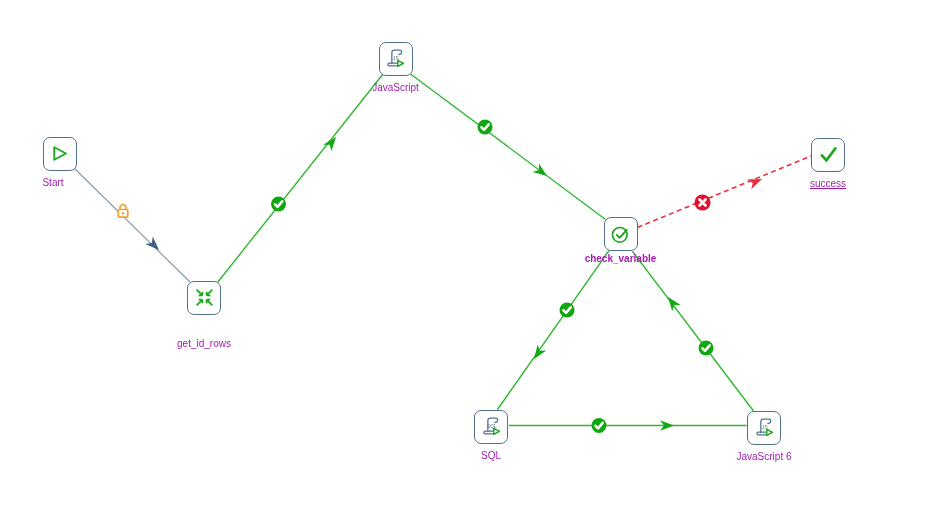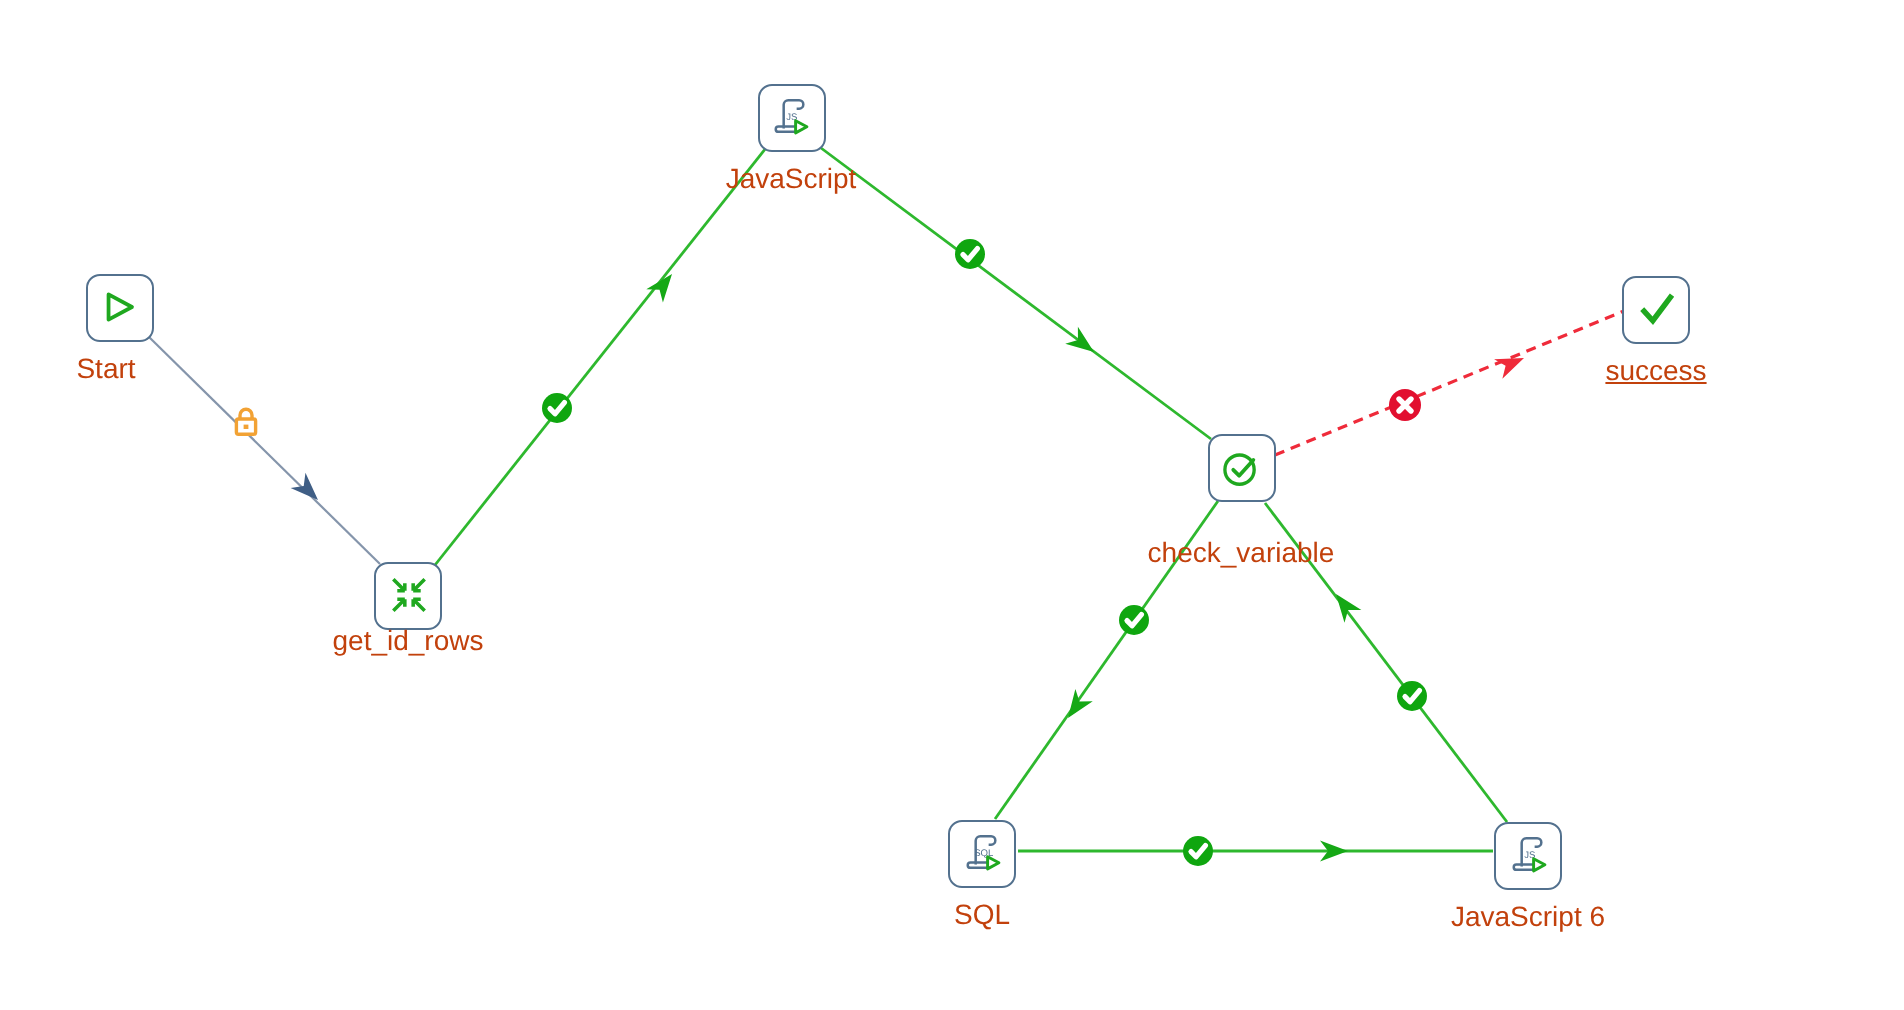--- a/index.html
+++ b/index.html
@@ -2,21 +2,21 @@
 <html style="--node-border: #53718e;"><head>
 <meta charset="utf-8">
 <style>
   html,body{margin:0;padding:0;background:#ffffff;font-family:"Liberation Sans",sans-serif;}
   .canvas{position:relative;width:952px;height:505px;background:#ffffff;overflow:hidden;}
   #edge-layer{position:absolute;left:0;top:0;width:952px;height:505px;}
   .node{position:absolute;width:34px;height:34px;box-sizing:border-box;background:#ffffff;
         border:1.5px solid var(--node-border,#53718e);border-radius:7px;
         display:flex;align-items:center;justify-content:center;cursor:pointer;}
   .node svg{display:block;}
-  .node-label{position:absolute;transform:translateX(-50%);font-size:14px;color:#c2410c;
+  .node-label{position:absolute;transform:translateX(-50%);font-size:10px;color:#a21caf;
         white-space:nowrap;line-height:1.1;}
 </style>
 </head>
 <body>
 
 <div class="canvas">
   <svg id="edge-layer" xmlns="http://www.w3.org/2000/svg">
       <g>
         <line x1="74.5" y1="168.5" x2="190" y2="282" stroke="#8595ab" stroke-width="1.1"></line>
         <path d="M0,0 L-14,5.3 L-10,0 L-14,-5.3 Z" fill="#3f5e85" transform="translate(159,250) rotate(44.5)"></path>
@@ -85,39 +85,39 @@
       <div class="node" style="left: 187px; top: 280.5px;">
         <svg viewBox="0 0 22 22" width="23" height="23">
     <g fill="none" stroke="#1fa81f" stroke-width="1.7">
       <path d="M3.5,3.5 L9,9 M9,9 L9,5.4 M9,9 L5.4,9"></path>
       <path d="M18.5,3.5 L13,9 M13,9 L13,5.4 M13,9 L16.6,9"></path>
       <path d="M3.5,18.5 L9,13 M9,13 L5.4,13 M9,13 L9,16.6"></path>
       <path d="M18.5,18.5 L13,13 M13,13 L16.6,13 M13,13 L13,16.6"></path>
     </g>
   </svg>
       </div>
-      <div class="node-label" style="left: 204px; top: 313px;">get_id_rows</div>
+      <div class="node-label" style="left: 204px; top: 338px;">get_id_rows</div>
       <div class="node" style="left: 378.5px; top: 41.5px;">
         <svg viewBox="0 0 22 22" width="23" height="23">
     <g fill="none" stroke="#53718e" stroke-width="1.2">
       <path d="M7.5,16.5 V5.2 a2.2,2.2 0 0 1 2.2,-2.2 h5.2 a2,2 0 0 1 0,4 h-1.2"></path>
       <path d="M5,15.5 h7.6 a1.3,1.3 0 0 1 0,2.6 H5 a1.3,1.3 0 0 1 0,-2.6 z"></path>
     </g>
     <text class="icon-text" x="11.4" y="12.6" text-anchor="middle" font-size="4.6" font-family="Liberation Sans, sans-serif" fill="#53718e">JS</text>
     <path d="M13.2,12.8 L18.6,15.7 L13.2,18.6 Z" fill="#ffffff" stroke="#1fa81f" stroke-width="1.4" stroke-linejoin="round"></path>
   </svg>
       </div>
       <div class="node-label" style="left: 395.5px; top: 81.5px;">JavaScript</div>
       <div class="node" style="left: 603.5px; top: 217px;">
         <svg viewBox="0 0 22 22" width="23" height="23">
     <circle cx="10.3" cy="11.3" r="7" fill="none" stroke="#1fa81f" stroke-width="1.6"></circle>
     <path d="M7.3,11.4 L10.1,14.2 L16.9,6.7" fill="none" stroke="#1fa81f" stroke-width="1.8" stroke-linecap="round" stroke-linejoin="round"></path>
   </svg>
       </div>
-      <div class="node-label" style="left: 620.5px; top: 269px;">check_variable</div>
+      <div class="node-label" style="left: 620.5px; top: 253px; font-weight: bold;">check_variable</div>
       <div class="node" style="left: 811px; top: 137.5px;">
         <svg viewBox="0 0 22 22" width="23" height="23">
     <path d="M4.8,12 L9,16.6 L17.4,5.4" fill="none" stroke="#1fa81f" stroke-width="2.6" stroke-linecap="square"></path>
   </svg>
       </div>
       <div class="node-label" style="left: 828px; top: 177.5px; text-decoration: underline;">success</div>
       <div class="node" style="left: 474px; top: 409.5px;">
         <svg viewBox="0 0 22 22" width="23" height="23">
     <g fill="none" stroke="#53718e" stroke-width="1.2">
       <path d="M7.5,16.5 V5.2 a2.2,2.2 0 0 1 2.2,-2.2 h5.2 a2,2 0 0 1 0,4 h-1.2"></path>

